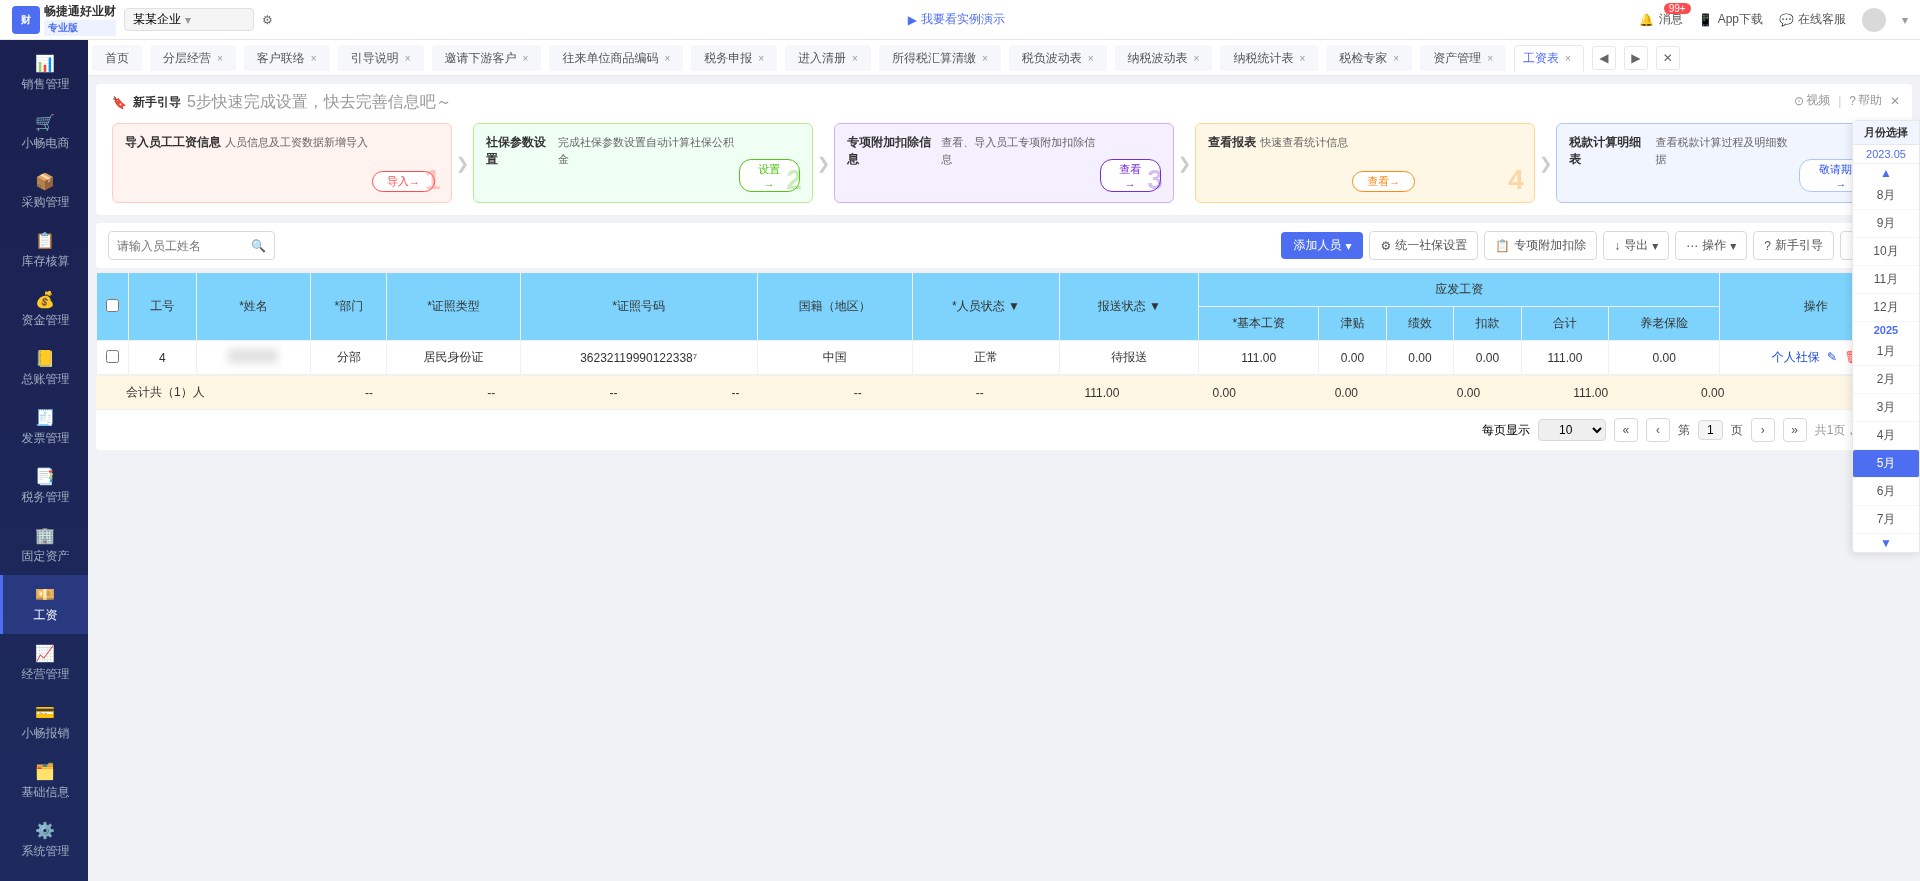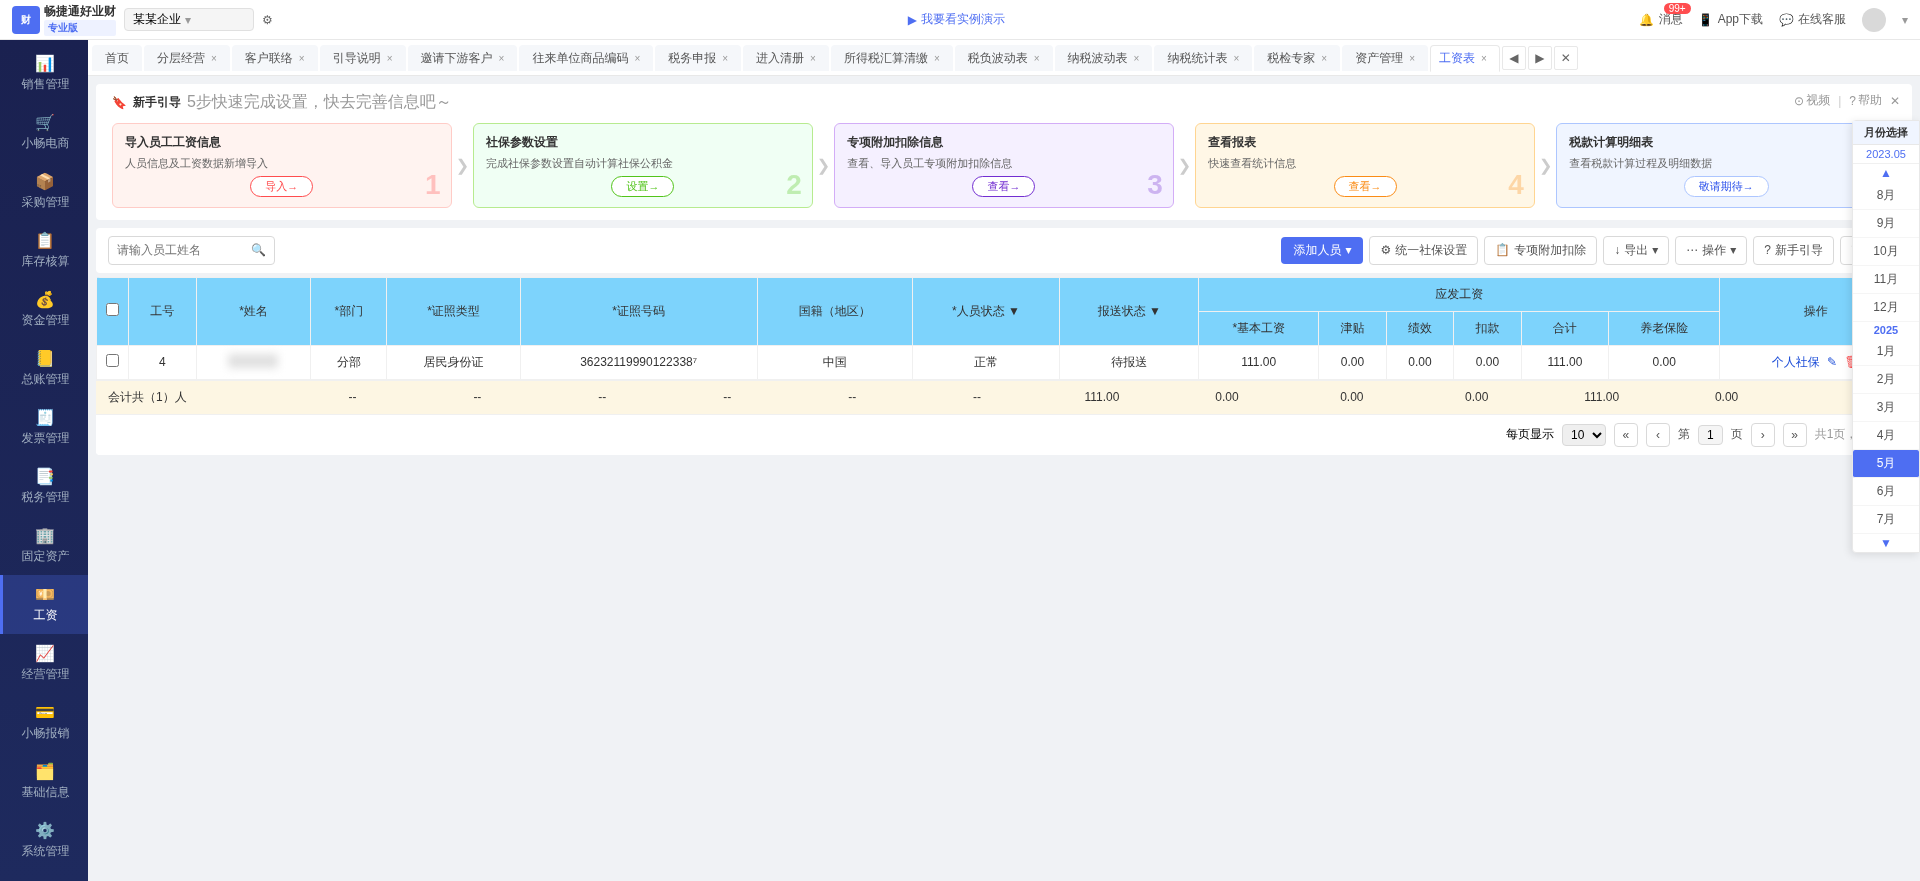--- a/index.html
+++ b/index.html
@@ -39,21 +39,21 @@
     .sidebar-item.active { background: rgba(78,110,242,0.25); color: #fff; border-left: 3px solid #4e6ef2; }
     .sidebar-item .s-icon { font-size: 16px; }
 
     
     .content-area { flex: 1; display: flex; flex-direction: column; overflow: hidden; }
 
     
     .tab-bar {
       height: 36px; background: #fff; border-bottom: 1px solid #e8e8e8;
       display: flex; align-items: center; padding: 0 4px; overflow-x: auto;
-      white-space: nowrap; gap: 2px;
+      white-space: nowrap; gap: 8px;
     }
     .tab-bar::-webkit-scrollbar { height: 3px; }
     .tab { 
       display: inline-flex; align-items: center; gap: 4px; padding: 4px 12px;
       border-radius: 4px 4px 0 0; cursor: pointer; color: #555; border: 1px solid transparent;
       border-bottom: none; background: #f5f7fa; font-size: 12px; white-space: nowrap;
     }
     .tab.active { background: #fff; border-color: #e8e8e8; color: #4e6ef2; border-bottom: 1px solid #fff; margin-bottom: -1px; padding-left: 8px; }
     .tab .close-x { margin-left: 2px; color: #999; font-size: 10px; }
     .tab-nav-btn { width: 24px; height: 24px; display: flex; align-items: center; justify-content: center; cursor: pointer; color: #666; border: 1px solid #e8e8e8; border-radius: 2px; background: #fff; flex-shrink: 0; }
@@ -64,21 +64,21 @@
     
     .guide-banner {
       background: #fff; border-radius: 4px; padding: 8px 16px 12px;
       margin-bottom: 8px; position: relative;
     }
     .guide-title { display: flex; align-items: center; gap: 6px; color: #333; font-size: 13px; font-weight: bold; margin-bottom: 10px; }
     .guide-subtitle { color: #999; font-size: 16px; font-weight: normal; }
     .guide-steps { display: flex; align-items: stretch; gap: 0; }
     .guide-step {
       flex: 1; border-radius: 6px; padding: 10px 12px; position: relative;
-      display: flex; flex-direction: column; gap: 4px; min-height: 80px;
+      display: flex; flex-direction: row; gap: 4px; min-height: 80px;
     }
     .guide-step.step1 { background: #fff3f0; border: 1px solid #ffccc7; }
     .guide-step.step2 { background: #f0fff4; border: 1px solid #b7eb8f; }
     .guide-step.step3 { background: #f5f0ff; border: 1px solid #d3adf7; }
     .guide-step.step4 { background: #fff7e6; border: 1px solid #ffd591; }
     .guide-step.step5 { background: #f0f5ff; border: 1px solid #adc6ff; }
     .step-num { font-size: 28px; font-weight: bold; opacity: 0.3; position: absolute; bottom: 6px; right: 10px; }
     .step1 .step-num { color: #ff4d4f; }
     .step2 .step-num { color: #52c41a; }
     .step3 .step-num { color: #722ed1; }
@@ -121,34 +121,34 @@
     }
     .th-group { background: #f5f5f5; }
     .checkbox-cell { width: 32px; }
     input[type="checkbox"] { cursor: pointer; }
     .blurred { filter: blur(4px); color: transparent; background: #e0e0e0; border-radius: 2px; display: inline-block; width: 50px; height: 14px; }
     .action-link { color: #1d4ed8; cursor: pointer; text-decoration: none; margin: 0 2px; }
 
     
     .table-footer {
       background: #fdf6e3; border-top: 1px solid #f0f0f0;
-      display: flex; align-items: center; padding: 8px 6px; gap: 16px;
+      display: flex; align-items: center; padding: 8px 24px; gap: 16px;
     }
     .footer-cell {
       flex: 1; text-align: center; color: #333; font-size: 12px; padding: 0 6px;
     }
     .footer-cell.label { flex: 0 0 180px; text-align: left; font-weight: 500; }
 
     
     .pagination-bar {
       background: #fff; border-top: 1px solid #f0f0f0;
       display: flex; align-items: center; justify-content: flex-end;
       padding: 8px 12px; gap: 8px;
     }
-    .page-size-select { border: 1px solid #d9d9d9; border-radius: 4px; padding: 2px 4px; font-size: 12px; }
+    .page-size-select { border: 1px solid #d9d9d9; border-radius: 4px; padding: 2px 16px; font-size: 12px; }
     .page-btn { width: 24px; height: 24px; border: 1px solid #d9d9d9; background: #fff; border-radius: 4px; cursor: pointer; display: flex; align-items: center; justify-content: center; color: #555; }
 
     
     .month-panel {
       position: fixed; right: 0; top: 120px; background: #fff;
       border: 1px solid #e8e8e8; border-radius: 4px 0 0 4px;
       width: 68px; z-index: 100; box-shadow: -2px 2px 8px rgba(0,0,0,0.1);
     }
     .month-panel-title {
       background: #f0f5ff; color: #333; font-size: 11px; font-weight: bold;

